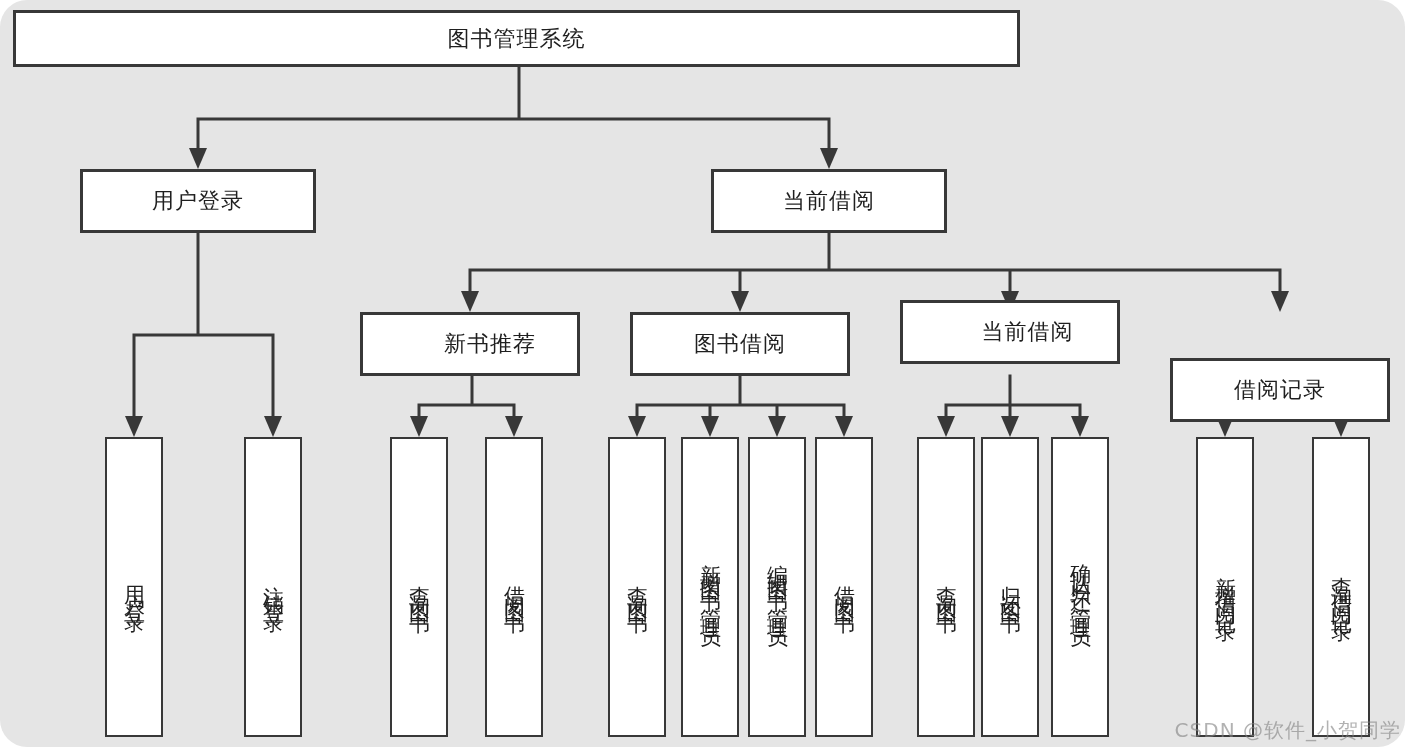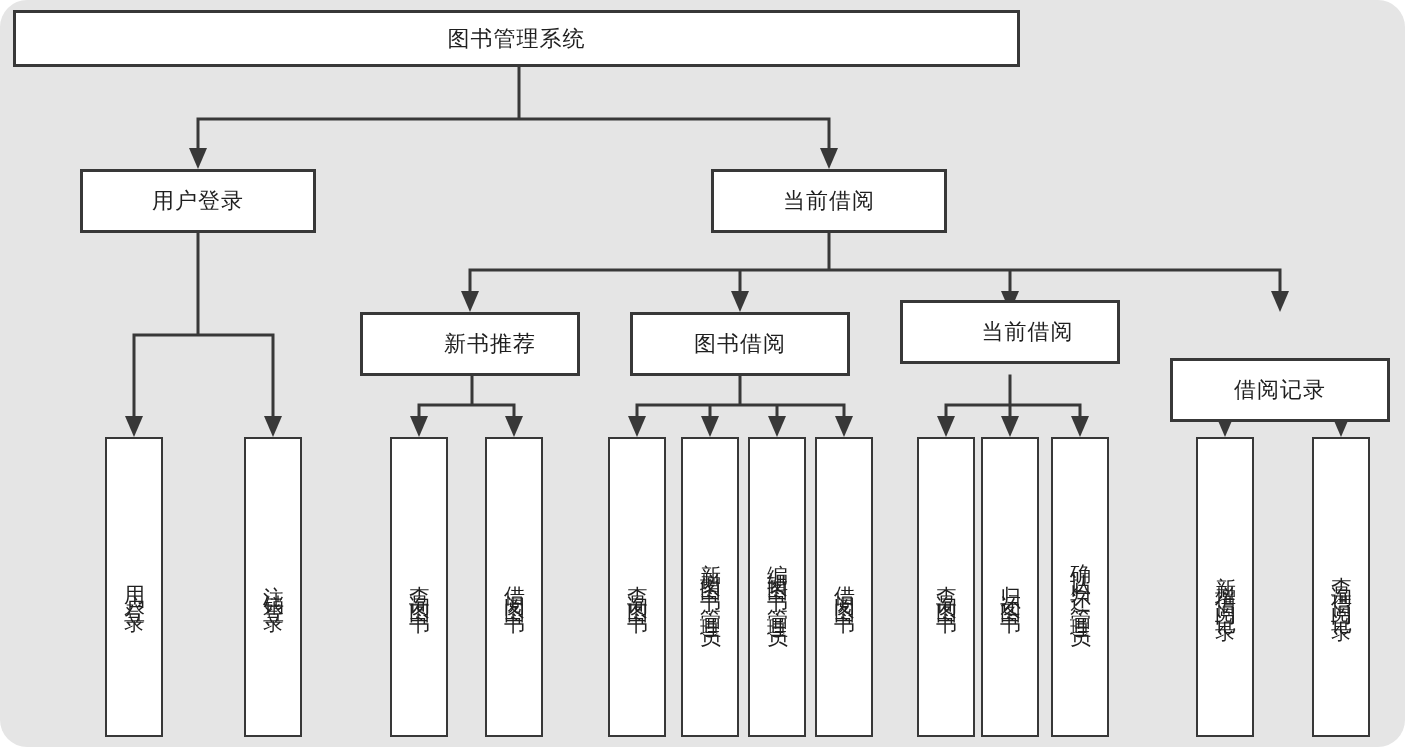--- a/index.html
+++ b/index.html
@@ -164,14 +164,15 @@
     <span class="vtext">确认归还（管理员）</span>
   </div>
 
   <div class="leaf" id="l-12">
     <span class="vtext">新增借阅记录</span>
   </div>
   <div class="leaf" id="l-13">
     <span class="vtext">查询借阅记录</span>
   </div>
 
+  <div class="watermark">CSDN @软件_小贺同学</div>
 
 </div>
 
 </body></html>

